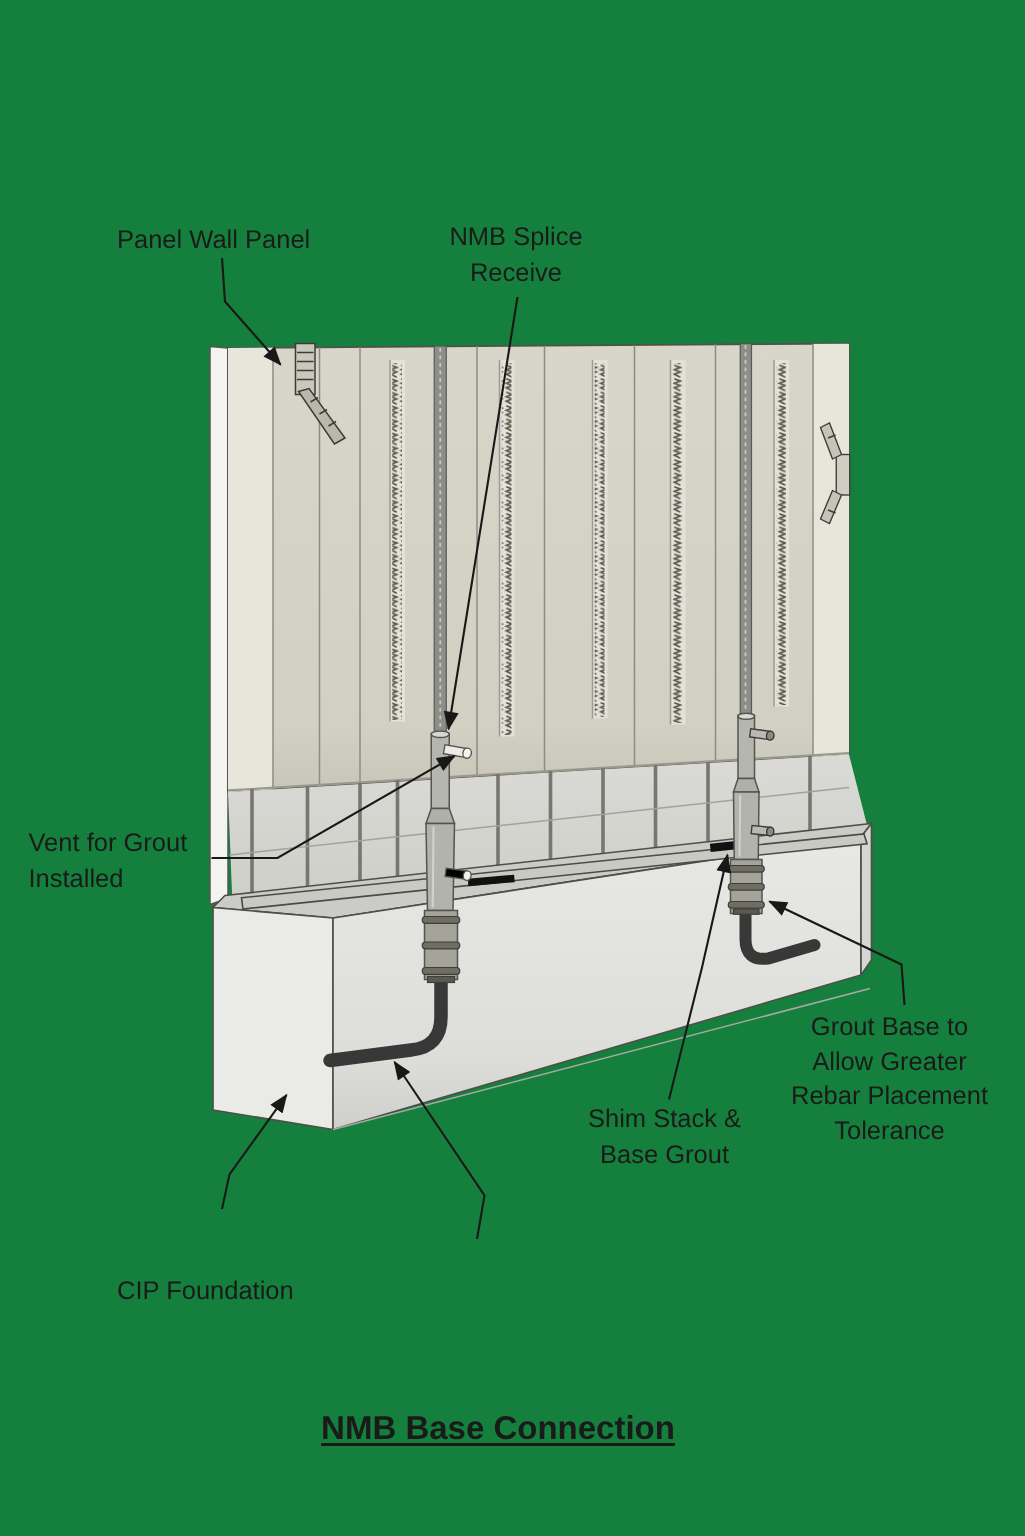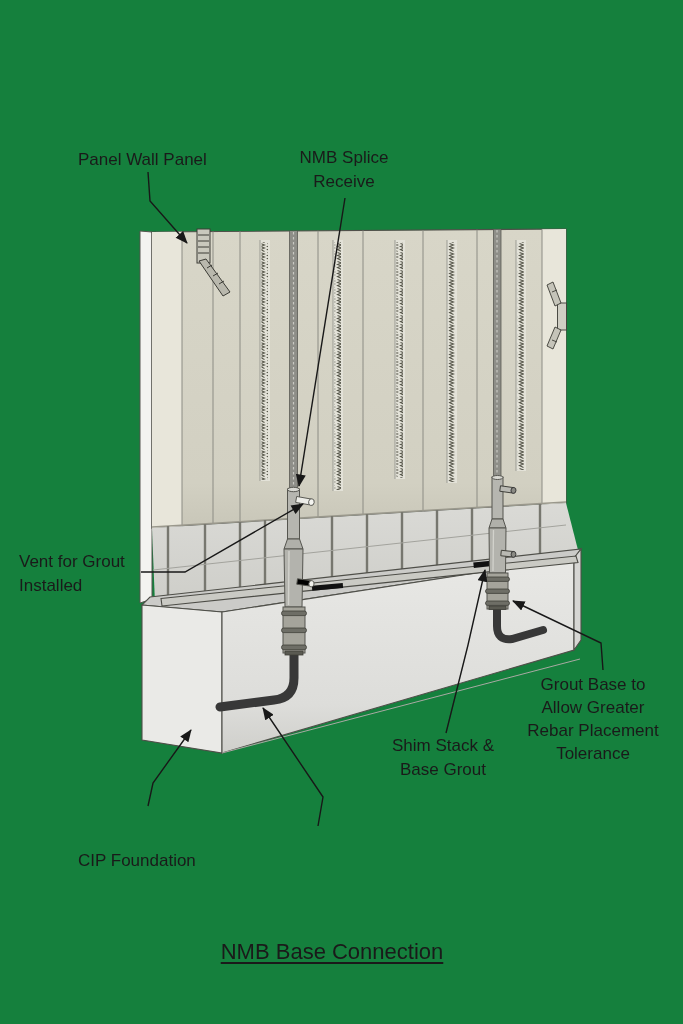--- a/index.html
+++ b/index.html
@@ -1,21 +1,21 @@
 <!DOCTYPE html>
 <html><head>
 <meta charset="utf-8">
 <style>
   html,body{margin:0;padding:0;background:#ffffff;}
   #stage{position:relative;width:683px;height:1024px;background:#15803d;overflow:hidden;
          font-family:"Liberation Sans",sans-serif;color:#1a1a1a;}
   #art{position:absolute;left:0;top:0;}
   .lbl{position:absolute;font-size:17px;line-height:24px;white-space:nowrap;color:#1a1a1a;}
   .lbl.center{transform:translateX(-50%);text-align:center;}
-  .title{position:absolute;transform:translateX(-50%);font-size:22px;font-weight:normal;
+  .title{position:absolute;transform:translateX(-50%);font-size:22px;font-weight:bold;
          text-decoration:underline;text-underline-offset:3px;white-space:nowrap;}
 </style>
 </head>
 <body>
 
 <div id="stage">
 
 <svg id="art" width="683" height="1024" viewBox="0 0 683 1024">
   <defs>
     <marker id="ah" viewBox="0 0 10 8" refX="9.2" refY="4" markerWidth="13" markerHeight="10" markerUnits="userSpaceOnUse" orient="auto-start-reverse">

